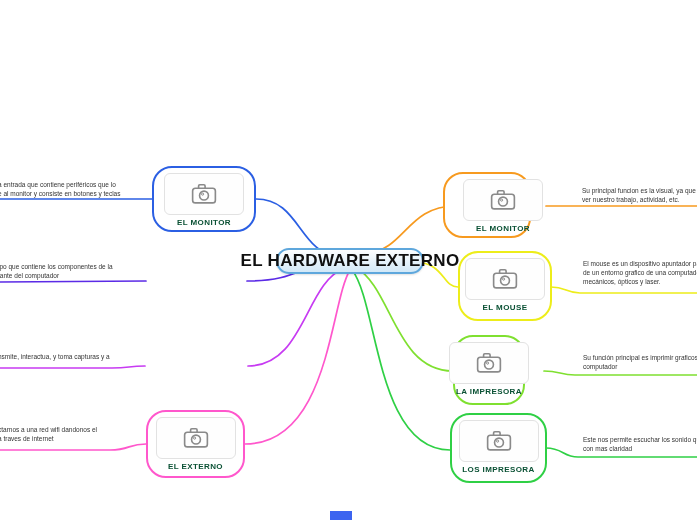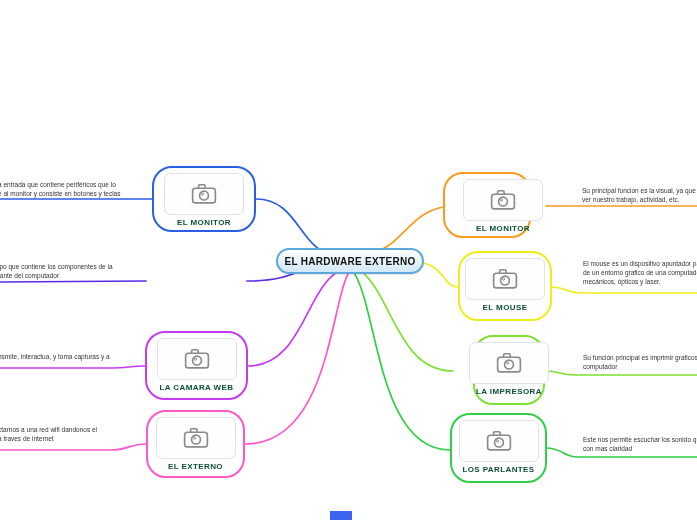--- a/index.html
+++ b/index.html
@@ -22,21 +22,21 @@
     margin-top:3px;font-size:8px;font-weight:bold;letter-spacing:.4px;color:#0a5134;
     white-space:nowrap;
   }
   .root{
     position:absolute;left:276px;top:248px;width:148px;height:26px;z-index:4;
     border:2px solid #5ea7dc;border-radius:14px;box-sizing:border-box;
     background:linear-gradient(#fdfeff,#d2e8f7);
     display:flex;align-items:center;justify-content:center;
     box-shadow:0 1px 2px rgba(0,0,0,.12);
   }
-  .root span{font-size:10px;font-weight:bold;color:#101010;letter-spacing:.3px;white-space:nowrap;}
+  .root span{font-size:17px;font-weight:bold;color:#101010;letter-spacing:.3px;white-space:nowrap;}
   .desc{position:absolute;z-index:2;font-size:6.5px;color:#333;line-height:9px;}
   .desc .dline{white-space:nowrap;}
   .bottom-bar{position:absolute;z-index:5;left:330px;top:511px;width:22px;height:9px;background:#3c64f0;}
 </style>
 </head>
 <body>
 
 <div id="canvas">
 
   <svg class="wires" width="697" height="520" viewBox="0 0 697 520">
@@ -71,31 +71,20 @@
         <rect x="1.5" y="4.7" width="21" height="13.5" rx="2.5" fill="none" stroke="#8a8a8a" stroke-width="1.5"></rect>
         <path d="M7,4.7 L7,2.6 Q7,1.5 8.1,1.5 L11.9,1.5 Q13,1.5 13,2.6 L13,4.7" fill="none" stroke="#8a8a8a" stroke-width="1.5"></path>
         <circle cx="12" cy="11.4" r="4.1" fill="none" stroke="#8a8a8a" stroke-width="1.5"></circle>
         <circle cx="10.7" cy="10.1" r="1" fill="none" stroke="#8a8a8a" stroke-width="0.9"></circle>
       </svg>
     </div>
     <div class="nlabel" style="color: rgb(10, 81, 52);">EL MONITOR</div>
   </div>
 
 
-  <div class="node" style="left: 145px; top: 331px; width: 103px; height: 69px; border-color: rgb(199, 59, 242);">
-    <div class="ph">
-      <svg width="26" height="22" viewBox="0 0 24 20">
-        <rect x="1.5" y="4.7" width="21" height="13.5" rx="2.5" fill="none" stroke="#8a8a8a" stroke-width="1.5"></rect>
-        <path d="M7,4.7 L7,2.6 Q7,1.5 8.1,1.5 L11.9,1.5 Q13,1.5 13,2.6 L13,4.7" fill="none" stroke="#8a8a8a" stroke-width="1.5"></path>
-        <circle cx="12" cy="11.4" r="4.1" fill="none" stroke="#8a8a8a" stroke-width="1.5"></circle>
-        <circle cx="10.7" cy="10.1" r="1" fill="none" stroke="#8a8a8a" stroke-width="0.9"></circle>
-      </svg>
-    </div>
-    <div class="nlabel" style="color: rgb(10, 81, 52);">LA CAMARA WEB</div>
-  </div>
 
   <div class="node" style="left: 146px; top: 410px; width: 99px; height: 68px; border-color: rgb(255, 87, 204);">
     <div class="ph">
       <svg width="26" height="22" viewBox="0 0 24 20">
         <rect x="1.5" y="4.7" width="21" height="13.5" rx="2.5" fill="none" stroke="#8a8a8a" stroke-width="1.5"></rect>
         <path d="M7,4.7 L7,2.6 Q7,1.5 8.1,1.5 L11.9,1.5 Q13,1.5 13,2.6 L13,4.7" fill="none" stroke="#8a8a8a" stroke-width="1.5"></path>
         <circle cx="12" cy="11.4" r="4.1" fill="none" stroke="#8a8a8a" stroke-width="1.5"></circle>
         <circle cx="10.7" cy="10.1" r="1" fill="none" stroke="#8a8a8a" stroke-width="0.9"></circle>
       </svg>
     </div>
@@ -119,42 +108,42 @@
       <svg width="26" height="22" viewBox="0 0 24 20">
         <rect x="1.5" y="4.7" width="21" height="13.5" rx="2.5" fill="none" stroke="#8a8a8a" stroke-width="1.5"></rect>
         <path d="M7,4.7 L7,2.6 Q7,1.5 8.1,1.5 L11.9,1.5 Q13,1.5 13,2.6 L13,4.7" fill="none" stroke="#8a8a8a" stroke-width="1.5"></path>
         <circle cx="12" cy="11.4" r="4.1" fill="none" stroke="#8a8a8a" stroke-width="1.5"></circle>
         <circle cx="10.7" cy="10.1" r="1" fill="none" stroke="#8a8a8a" stroke-width="0.9"></circle>
       </svg>
     </div>
     <div class="nlabel" style="color: rgb(10, 81, 52);">EL MOUSE</div>
   </div>
 
-  <div class="node" style="left: 453px; top: 335px; width: 72px; height: 70px; border-color: rgb(127, 224, 48); margin-left: 20px;">
+  <div class="node" style="left: 453px; top: 335px; width: 72px; height: 70px; border-color: rgb(127, 224, 48);">
     <div class="ph">
       <svg width="26" height="22" viewBox="0 0 24 20">
         <rect x="1.5" y="4.7" width="21" height="13.5" rx="2.5" fill="none" stroke="#8a8a8a" stroke-width="1.5"></rect>
         <path d="M7,4.7 L7,2.6 Q7,1.5 8.1,1.5 L11.9,1.5 Q13,1.5 13,2.6 L13,4.7" fill="none" stroke="#8a8a8a" stroke-width="1.5"></path>
         <circle cx="12" cy="11.4" r="4.1" fill="none" stroke="#8a8a8a" stroke-width="1.5"></circle>
         <circle cx="10.7" cy="10.1" r="1" fill="none" stroke="#8a8a8a" stroke-width="0.9"></circle>
       </svg>
     </div>
     <div class="nlabel" style="color: rgb(10, 81, 52);">LA IMPRESORA</div>
   </div>
 
   <div class="node" style="left: 450px; top: 413px; width: 97px; height: 70px; border-color: rgb(47, 208, 69);">
     <div class="ph">
       <svg width="26" height="22" viewBox="0 0 24 20">
         <rect x="1.5" y="4.7" width="21" height="13.5" rx="2.5" fill="none" stroke="#8a8a8a" stroke-width="1.5"></rect>
         <path d="M7,4.7 L7,2.6 Q7,1.5 8.1,1.5 L11.9,1.5 Q13,1.5 13,2.6 L13,4.7" fill="none" stroke="#8a8a8a" stroke-width="1.5"></path>
         <circle cx="12" cy="11.4" r="4.1" fill="none" stroke="#8a8a8a" stroke-width="1.5"></circle>
         <circle cx="10.7" cy="10.1" r="1" fill="none" stroke="#8a8a8a" stroke-width="0.9"></circle>
       </svg>
     </div>
-    <div class="nlabel" style="color: rgb(10, 81, 52);">LOS PARLANTES</div>
+    <div class="nlabel" style="color: rgb(10, 81, 52);">LOS IMPRESORA</div>
   </div>
 
   <div class="desc" style="left:-2px;top:180px">
     <div class="dline">a entrada que contiene periféricos que lo</div>
     <div class="dline">e al monitor y consiste en botones y teclas</div>
   </div>
   <div class="desc" style="left:-2px;top:262px">
     <div class="dline">ipo que contiene los componentes de la</div>
     <div class="dline">tante del computador</div>
   </div>

